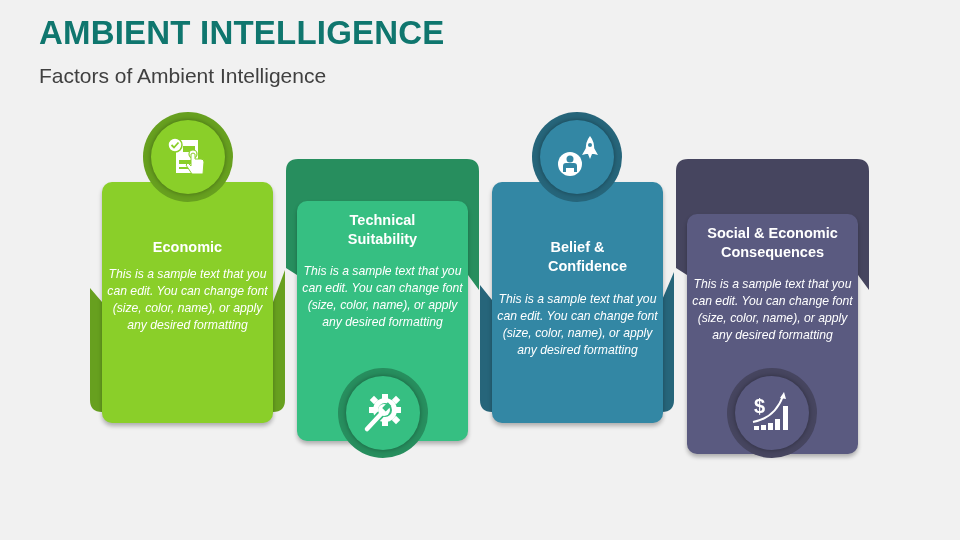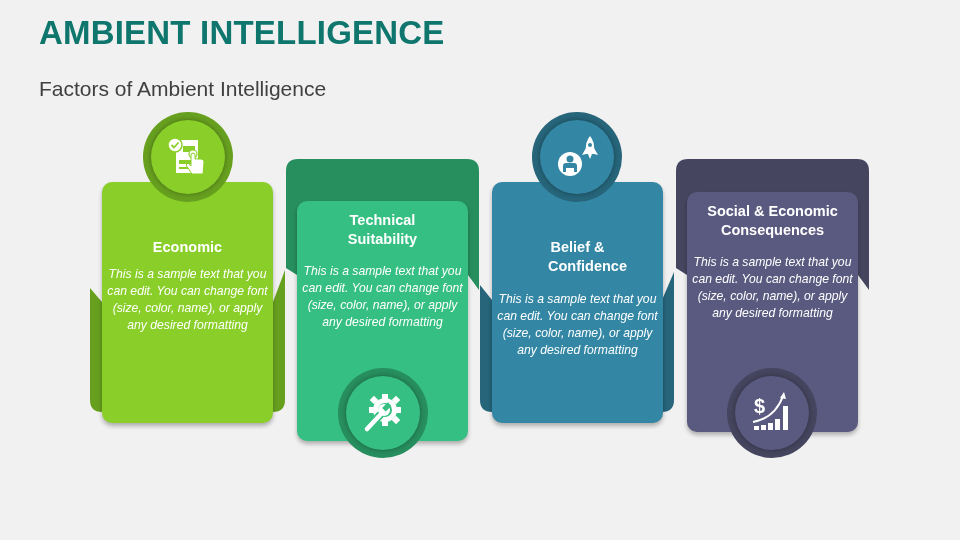--- a/index.html
+++ b/index.html
@@ -1,19 +1,19 @@
 <!DOCTYPE html>
 <html><head>
 <meta charset="utf-8">
 <style>
   html, body { margin:0; padding:0; }
   body { width:960px; height:540px; background:#f1f1f1; position:relative; overflow:hidden;
          font-family:"Liberation Sans", "DejaVu Sans", sans-serif; }
   .title { position:absolute; left:39px; top:14px; font-size:33px; font-weight:bold; color:#0f766e; letter-spacing:0.2px; }
-  .subtitle { position:absolute; left:39px; top:77px; font-size:21px; color:#404040; }
+  .subtitle { position:absolute; left:39px; top:64px; font-size:21px; color:#404040; }
   .base-svg { position:absolute; left:0; top:0; width:960px; height:540px; }
   .card { position:absolute; width:171px; border-radius:10px; box-shadow:0 3px 4px rgba(0,0,0,0.28); color:#fff; text-align:center;margin-top:26px; }
   .card-title { font-weight:bold; font-size:14.5px; line-height:19px; }
   .card-body { font-style:italic; font-size:12.2px; line-height:17px; margin-top:14px; padding:0 4px; }
   .circle { position:absolute; width:90px; height:90px; border-radius:50%; }
   .circle-inner { position:absolute; left:8px; top:8px; width:74px; height:74px; border-radius:50%;
                   box-shadow:0 0 5px rgba(0,0,0,0.35); display:flex; align-items:center; justify-content:center; }
   .circle-inner svg { width:50px; height:50px; }
 </style>
 </head>
@@ -92,21 +92,21 @@
       <circle cx="18" cy="27" r="3.5" fill="#3387a4"></circle>
       <path d="M11,40 L11,34 Q11,31 14,31 L22,31 Q25,31 25,34 L25,40 L22,40 L22,36 L14,36 L14,40 Z" fill="#3387a4"></path>
       <path d="M38,4 Q43,10 42,19 L42,22 L34,22 L34,19 Q33,10 38,4 Z" fill="#fff"></path>
       <circle cx="38" cy="13" r="2" fill="#3387a4"></circle>
       <path d="M34,16 L30,23 L34,22 Z M42,16 L46,23 L42,22 Z" fill="#fff"></path>
       <path d="M36,22 L38,27 L40,22 Z" fill="#fff"></path>
     </svg>
   </div>
 </div>
 
-<div class="card" style="left:687px; top:166px; height:240px; background:#5a5a80;">
+<div class="card" style="left:687px; top:188px; height:240px; background:#5a5a80;">
   <div style="height:10px;"></div>
   <div class="card-title" style="padding:0 12px;">Social &amp; Economic Consequences</div>
   <div class="card-body">This is a sample text that you can edit. You can change font (size, color, name), or apply any desired formatting</div>
 </div>
 <div class="circle" style="left:727px; top:368px; background:#46455f;">
   <div class="circle-inner" style="background:#5a5a80;">
     <svg viewBox="0 0 50 50">
       <text x="7" y="25" font-size="20" font-weight="bold" fill="#fff" font-family="Liberation Sans, sans-serif">$</text>
       <path d="M6,34 Q28,30 36,8" stroke="#fff" stroke-width="2" fill="none"></path>
       <path d="M33,10 L37,4 L39,11 Z" fill="#fff"></path>

